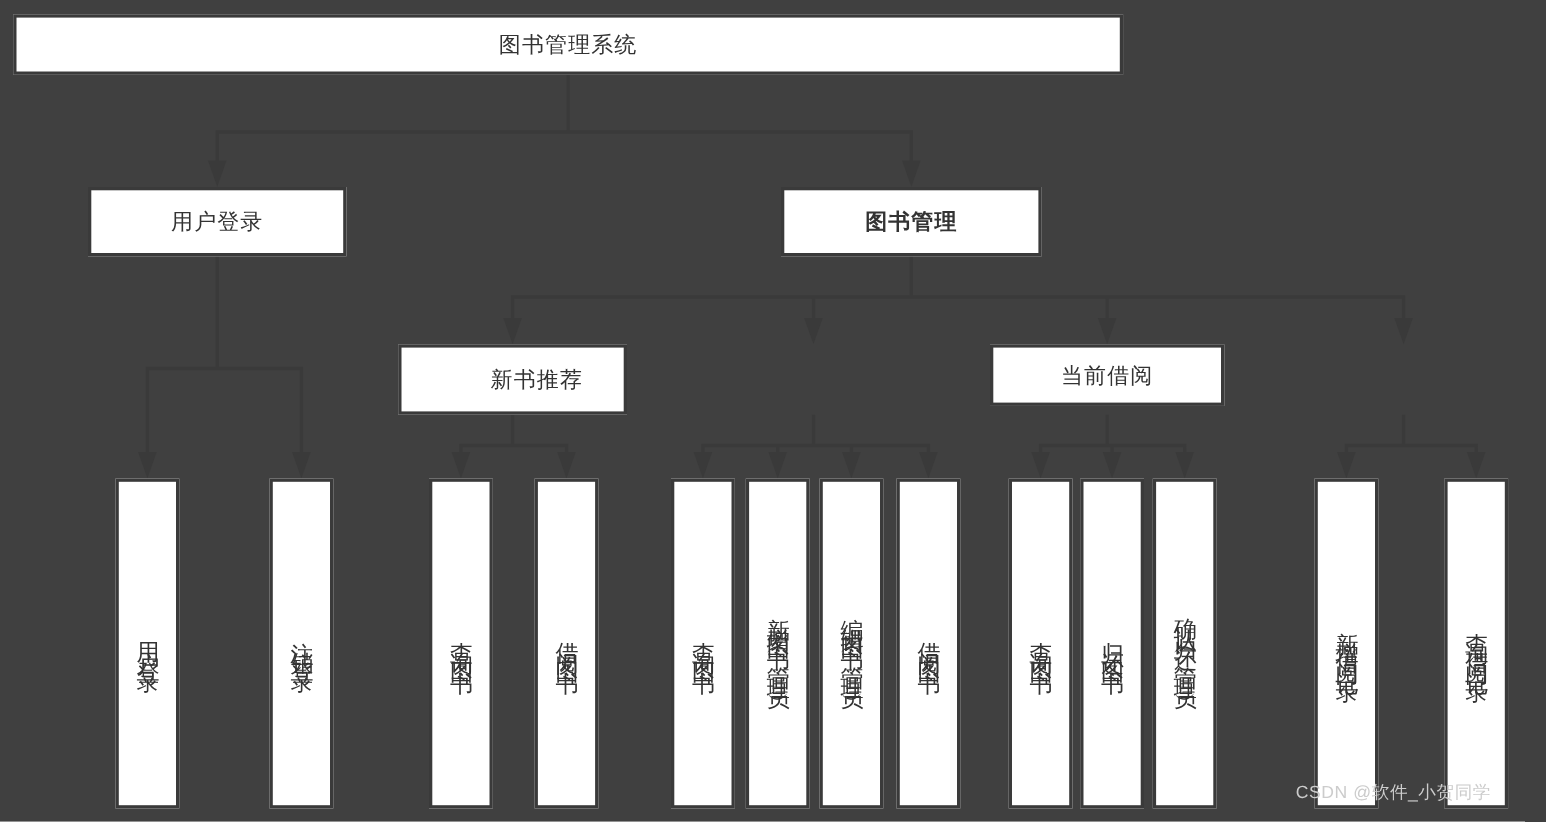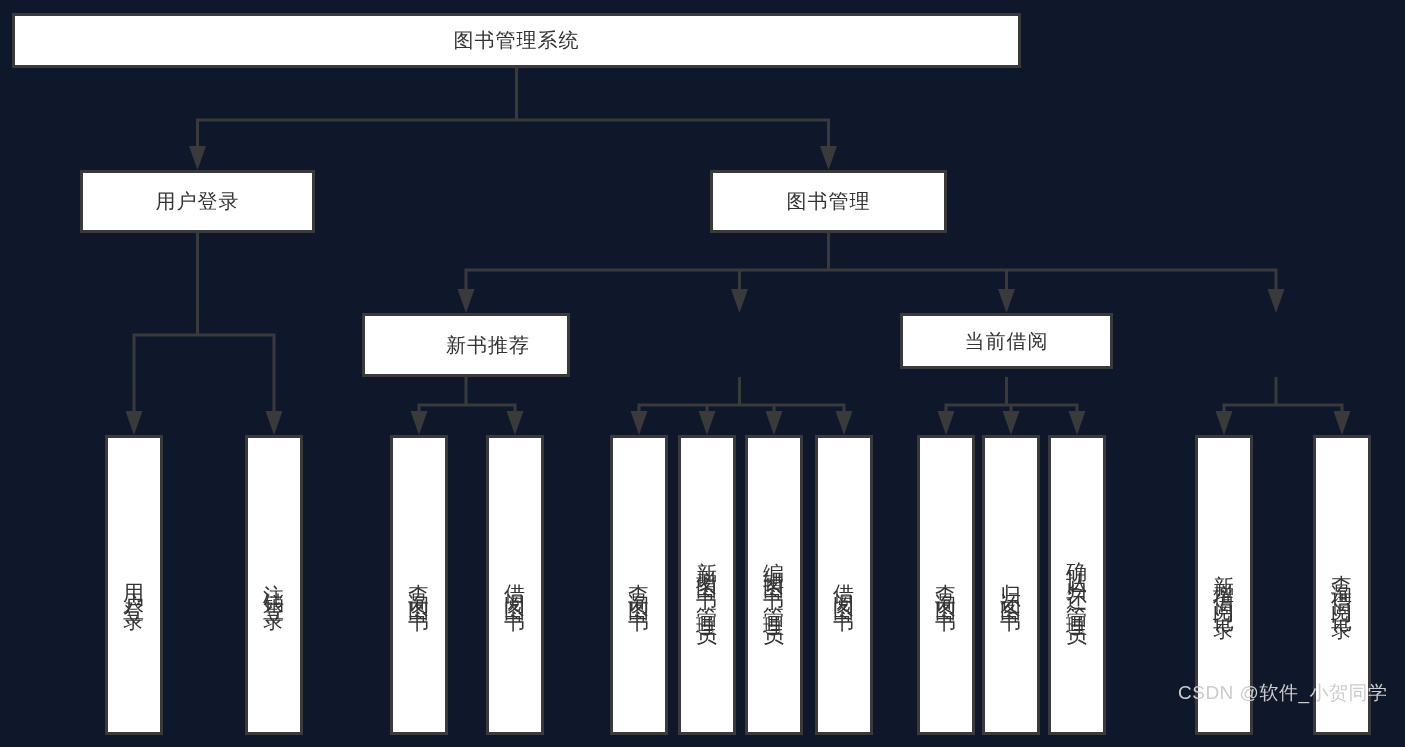--- a/index.html
+++ b/index.html
@@ -1,20 +1,20 @@
 <!DOCTYPE html>
 <html><head>
 <meta charset="utf-8">
 <style>
   html, body { margin: 0; padding: 0; background: #ffffff; }
   #stage {
     position: relative;
     width: 1405px;
     height: 747px;
-    background: #0f172a;
+    background: #404040;
     font-family: "Liberation Sans", "DejaVu Sans", sans-serif;
     overflow: hidden;
     text-align: right;
   }
   #connectors {
     position: absolute;
     left: 0; top: 0;
     width: 1405px; height: 747px;
     z-index: 1;
   }
@@ -38,21 +38,21 @@
     writing-mode: vertical-rl;
     text-orientation: mixed;
     font-size: 21px;
     letter-spacing: 9px;
     line-height: 1;
     white-space: nowrap;
   }
   
   .n-root            { left: 12px;   top: 13px;  width: 1009px; height: 55px; }
   .n-user-branch     { left: 80px;   top: 170px; width: 235px;  height: 63px; }
-  .n-book-branch     { left: 710px;  top: 170px; width: 237px;  height: 63px; }
+  .n-book-branch     { left: 710px;  top: 170px; width: 237px;  height: 63px; font-weight: bold; }
   .n-new-books       { left: 362px;  top: 313px; width: 208px;  height: 64px; padding-left: 44px; }
   .n-book-borrow     { left: 632px;  top: 313px; width: 215px;  height: 64px; }
   .n-current-borrow  { left: 900px;  top: 313px; width: 213px;  height: 56px; }
   .n-borrow-records  { left: 1172px; top: 313px; width: 208px;  height: 64px; }
   .leaf { top: 435px; width: 58px; height: 300px; }
   .l-user-login  { left: 105px; }
   .l-logout      { left: 245px; }
   .l-nb-query    { left: 390px; }
   .l-nb-borrow   { left: 486px; }
   .l-bb-query    { left: 610px; }
@@ -60,22 +60,22 @@
   .l-bb-edit     { left: 745px; }
   .l-bb-borrow   { left: 815px; }
   .l-cb-query    { left: 917px; }
   .l-cb-return   { left: 982px; }
   .l-cb-confirm  { left: 1048px; }
   .l-br-add      { left: 1195px; }
   .l-br-query    { left: 1313px; }
   #watermark {
     position: absolute;
     left: 1178px;
-    top: 680px;
-    font-size: 19px;
+    top: 710px;
+    font-size: 16px;
     color: #cccccc;
     z-index: 10;
     white-space: nowrap;
     letter-spacing: 0.5px;
   }
 </style>
 </head>
 <body>
 
 <div id="stage">

